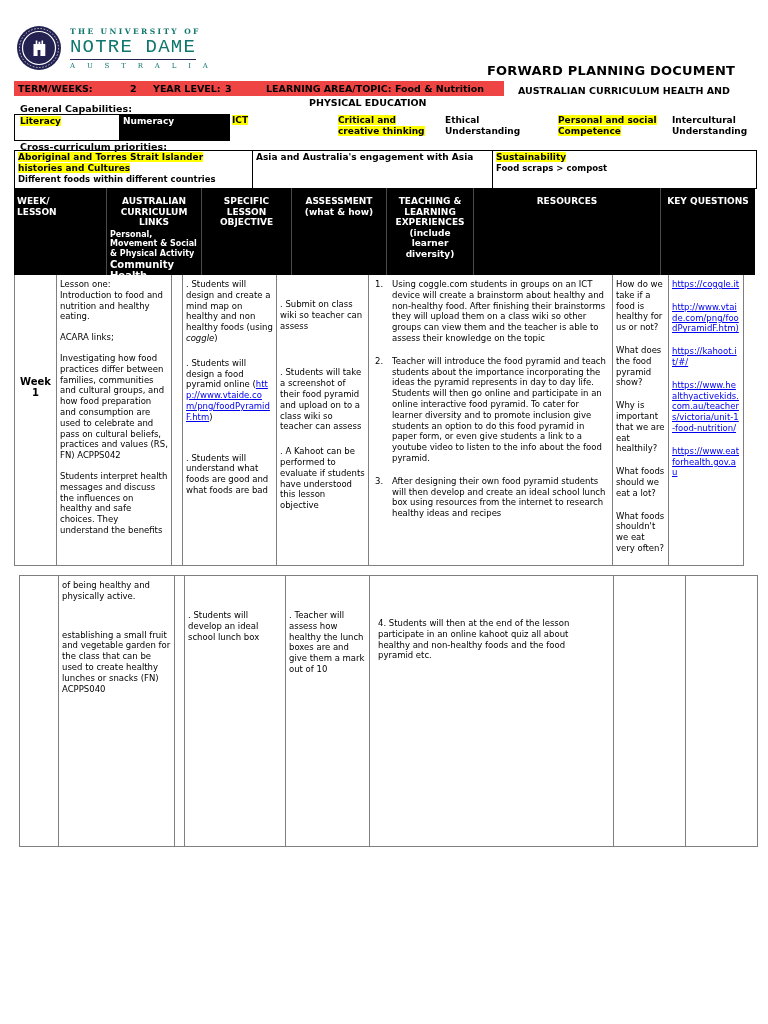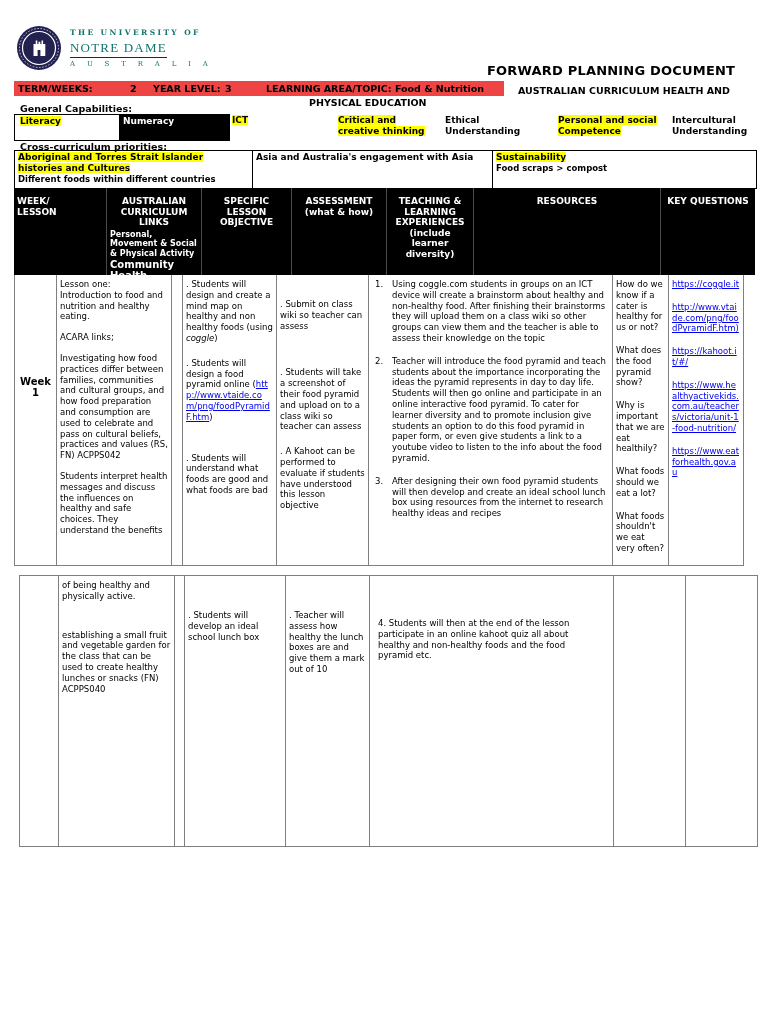--- a/index.html
+++ b/index.html
@@ -3,21 +3,21 @@
 <meta charset="utf-8">
 <style>
   html,body{margin:0;padding:0;background:#fff;}
   .page{position:relative;width:768px;height:1024px;background:#fff;overflow:hidden;
         font-family:"DejaVu Sans",sans-serif;color:#000;}
 
   
   .logo{position:absolute;left:16px;top:25px;display:flex;align-items:center;}
   .logo-text{margin-left:8px;color:#0f766e;}
   .logo-line1{font-family:"DejaVu Serif",serif;font-size:7.5px;font-weight:bold;letter-spacing:2.4px;}
-  .logo-line2{font-family:Liberation Serif, serif;font-size:13px;letter-spacing:1.2px;
+  .logo-line2{font-family:Liberation Mono, monospace;font-size:19px;letter-spacing:1.2px;
               border-bottom:1.5px solid #232150;display:inline-block;padding-bottom:1px;}
   .logo-line3{font-family:"DejaVu Serif",serif;font-size:7px;letter-spacing:4.8px;margin-top:2px;}
 
   
   .fpd-title{position:absolute;left:487px;top:63px;font-size:13px;font-weight:bold;letter-spacing:.2px;}
   .info-bar{position:absolute;left:14px;top:81px;width:490px;height:15px;background:#ef4444;}
   .info-bar span.ib{position:absolute;top:0;line-height:15px;font-size:9.5px;font-weight:bold;white-space:nowrap;}
   .curr-line{position:absolute;font-size:9.5px;font-weight:bold;}
 
   
@@ -170,21 +170,21 @@
         <div class="tnum">2.</div>
         <div class="ttext">Teacher will introduce the food pyramid and teach students about the importance incorporating the ideas the pyramid represents in day to day life. Students will then go online and participate in an online interactive food pyramid. To cater for learner diversity and to promote inclusion give students an option to do this food pyramid in paper form, or even give students a link to a youtube video to listen to the info about the food pyramid.</div>
       </div>
       <div class="titem">
         <div class="tnum">3.</div>
         <div class="ttext">After designing their own food pyramid students will then develop and create an ideal school lunch box using resources from the internet to research healthy ideas and recipes</div>
       </div>
     </div>
 
     <div class="bcell" style="width:56px">
-        <div class="para mb12">How do we know if a cater is healthy for us or not?</div>
+        <div class="para mb12">How do we take if a food is healthy for us or not?</div>
         <div class="para mb12">What does the food pyramid show?</div>
         <div class="para mb12">Why is important that we are eat healthily?</div>
         <div class="para mb12">What foods should we eat a lot?</div>
         <div class="para mb12">What foods shouldn't we eat very often?</div>
       </div>
 
     <div class="bcell" style="width:74px">
         <div class="res-link mb12">https://coggle.it</div>
         <div class="res-link mb12">http://www.vtaide.com/png/foodPyramidF.htm)</div>
         <div class="res-link mb12">https://kahoot.it/#/</div>

